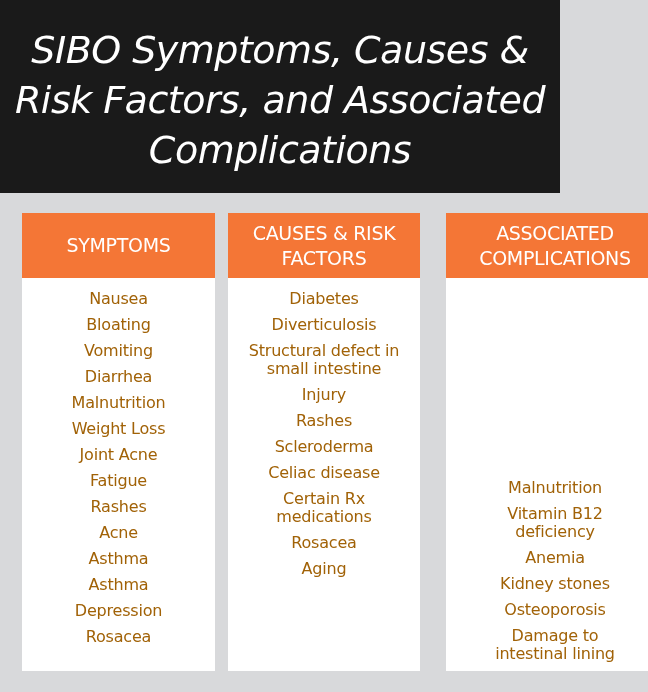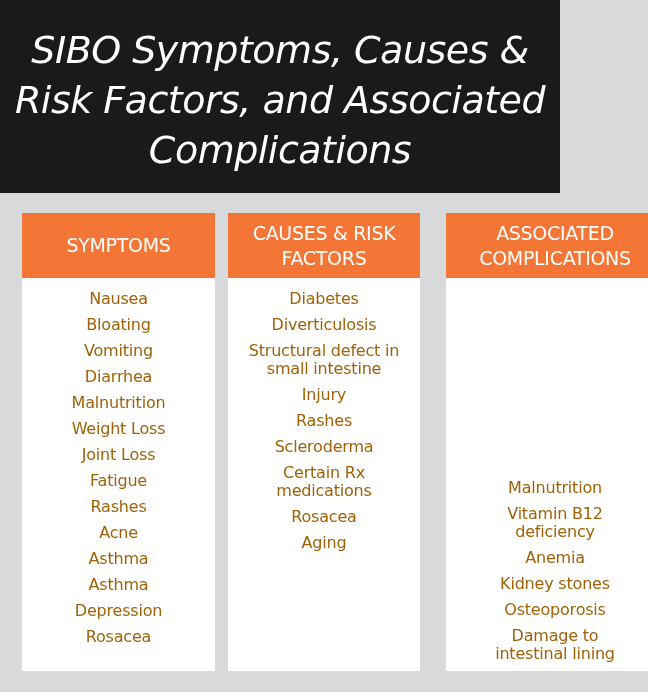--- a/index.html
+++ b/index.html
@@ -46,41 +46,42 @@
 
 <div class="column col-1">
   <div class="col-header">SYMPTOMS</div>
   <div class="col-body">
       <div class="item">Nausea</div>
       <div class="item">Bloating</div>
       <div class="item">Vomiting</div>
       <div class="item">Diarrhea</div>
       <div class="item">Malnutrition</div>
       <div class="item">Weight Loss</div>
-      <div class="item">Joint Loss</div>
+      <div class="item">Joint Acne</div>
       <div class="item">Fatigue</div>
       <div class="item">Rashes</div>
       <div class="item">Acne</div>
       <div class="item">Asthma</div>
       <div class="item">Asthma</div>
       <div class="item">Depression</div>
       <div class="item">Rosacea</div>
     </div>
 </div>
 
 <div class="column col-2">
   <div class="col-header">CAUSES &amp; RISK FACTORS</div>
   <div class="col-body">
       <div class="item">Diabetes</div>
       <div class="item">Diverticulosis</div>
       <div class="item">Structural defect in
 small intestine</div>
       <div class="item">Injury</div>
       <div class="item">Rashes</div>
       <div class="item">Scleroderma</div>
+      <div class="item">Celiac disease</div>
       <div class="item">Certain Rx
 medications</div>
       <div class="item">Rosacea</div>
       <div class="item">Aging</div>
     </div>
 </div>
 
 <div class="column col-3">
   <div class="col-header">ASSOCIATED COMPLICATIONS</div>
   <div class="col-body">

